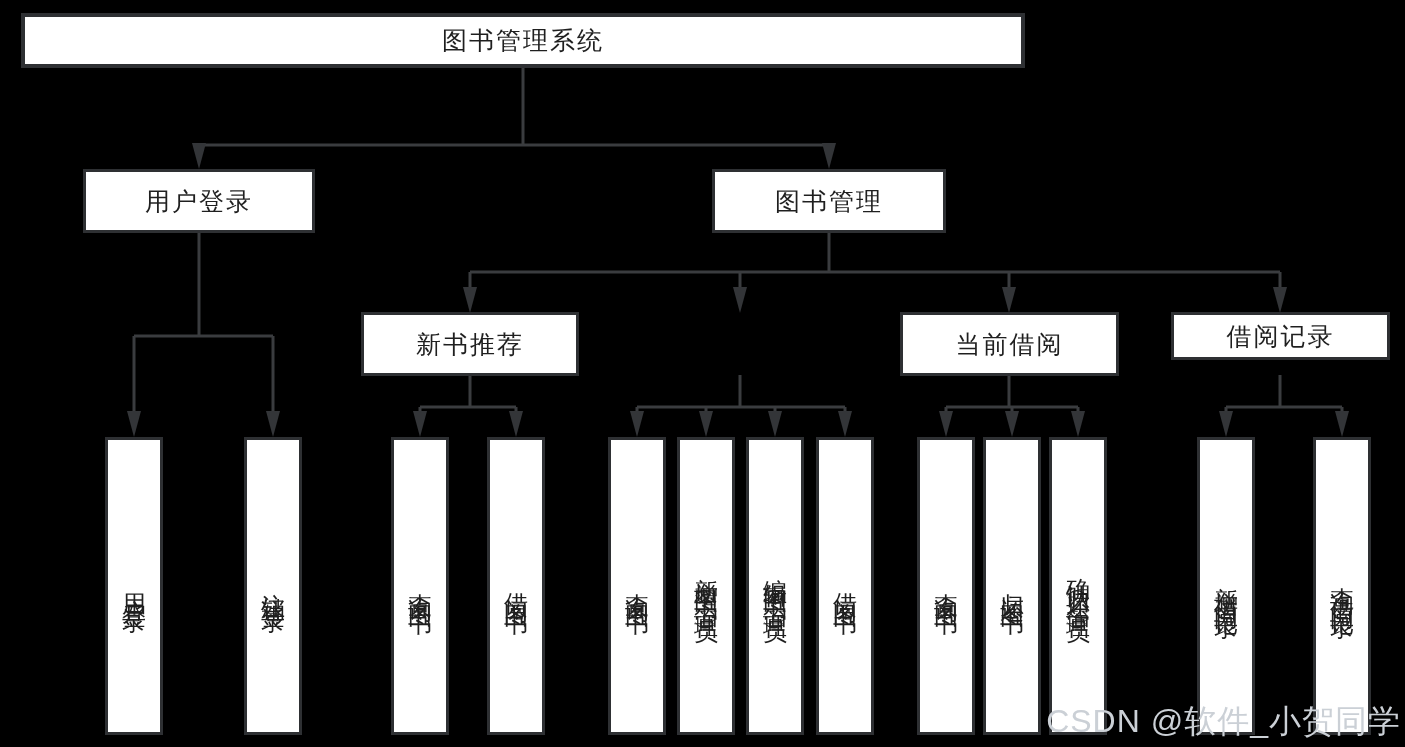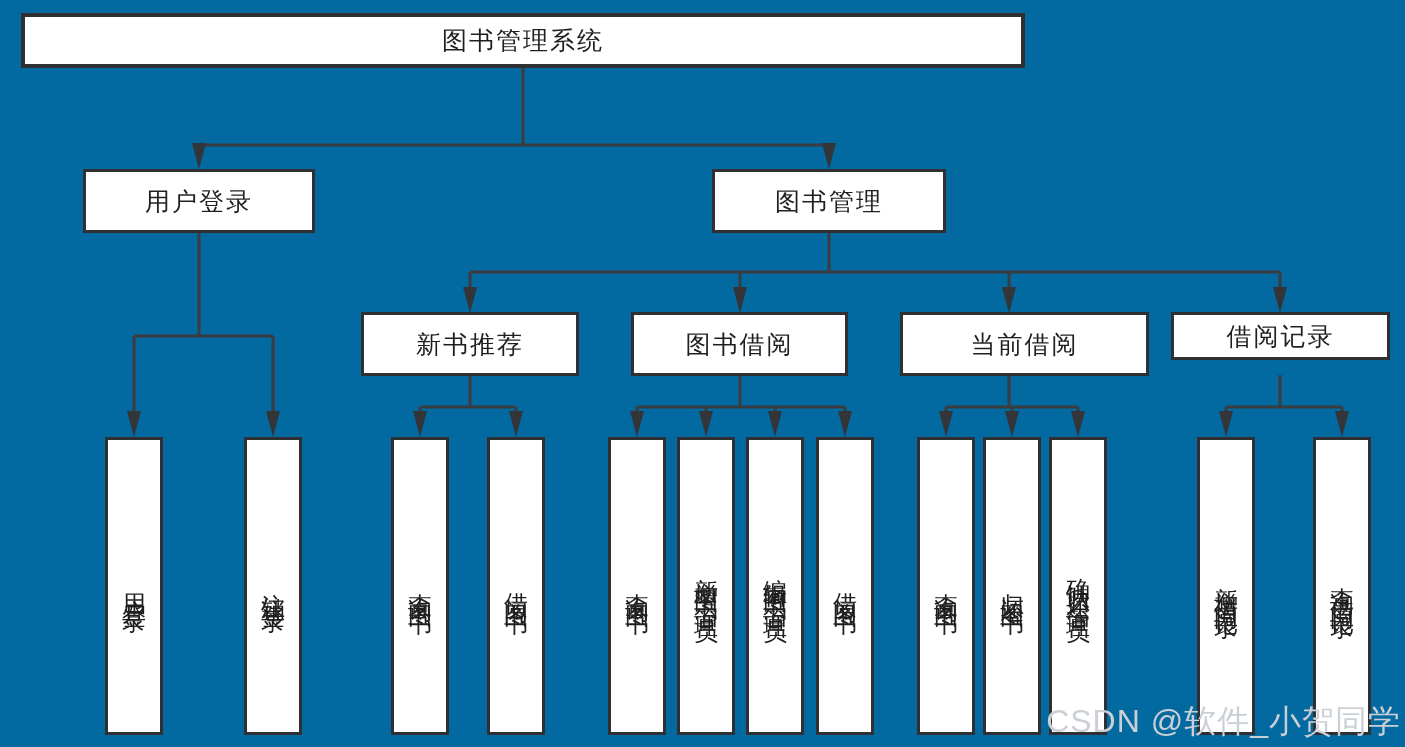--- a/index.html
+++ b/index.html
@@ -5,21 +5,21 @@
   html, body {
     margin: 0;
     padding: 0;
     background: #ffffff;
     font-family: "Liberation Sans", "DejaVu Sans", sans-serif;
   }
   #stage {
     position: relative;
     width: 1405px;
     height: 747px;
-    background: #0369a1;
+    background: #000000;
     overflow: hidden;
   }
   #connectors {
     position: absolute;
     left: 0; top: 0;
     width: 1405px;
     height: 747px;
     z-index: 1;
   }
   #connectors path {
@@ -141,24 +141,21 @@
   <div class="box" style="left:83px; top:169px; width:232px; height:64px;">
     <span class="hlabel">用户登录</span>
   </div>
   <div class="box" style="left:712px; top:169px; width:234px; height:64px;">
     <span class="hlabel">图书管理</span>
   </div>
 
   <div class="box" style="left:361px; top:312px; width:218px; height:64px;">
     <span class="hlabel">新书推荐</span>
   </div>
-  <div class="box" style="left:631px; top:312px; width:217px; height:64px;">
-    <span class="hlabel">图书借阅</span>
-  </div>
-  <div class="box" style="left:900px; top:312px; width:249px; height:64px;">
+  <div class="box" style="left:900px; top:312px; width:219px; height:64px;">
     <span class="hlabel">当前借阅</span>
   </div>
   <div class="box" style="left:1171px; top:312px; width:219px; height:48px;">
     <span class="hlabel">借阅记录</span>
   </div>
 
   <div class="box vbox" style="left:105px; top:437px; width:58px; height:298px;">
     <span class="vlabel">用户登录</span>
   </div>
   <div class="box vbox" style="left:244px; top:437px; width:58px; height:298px;">

